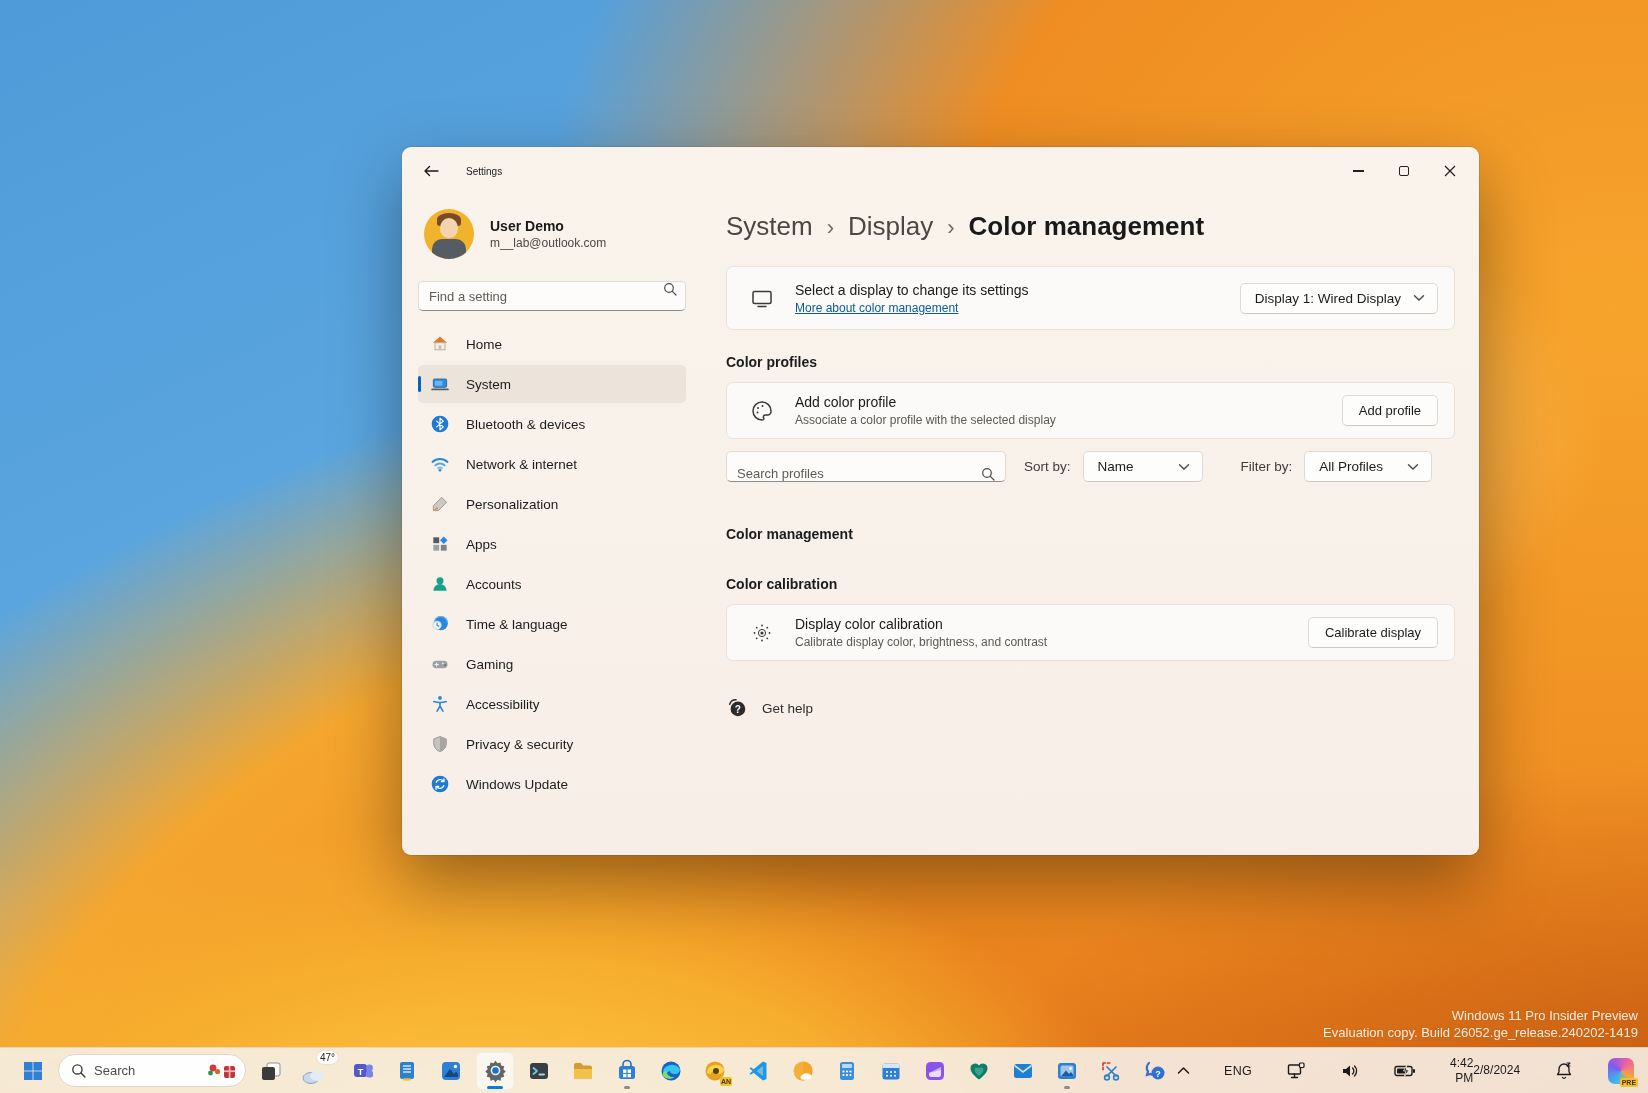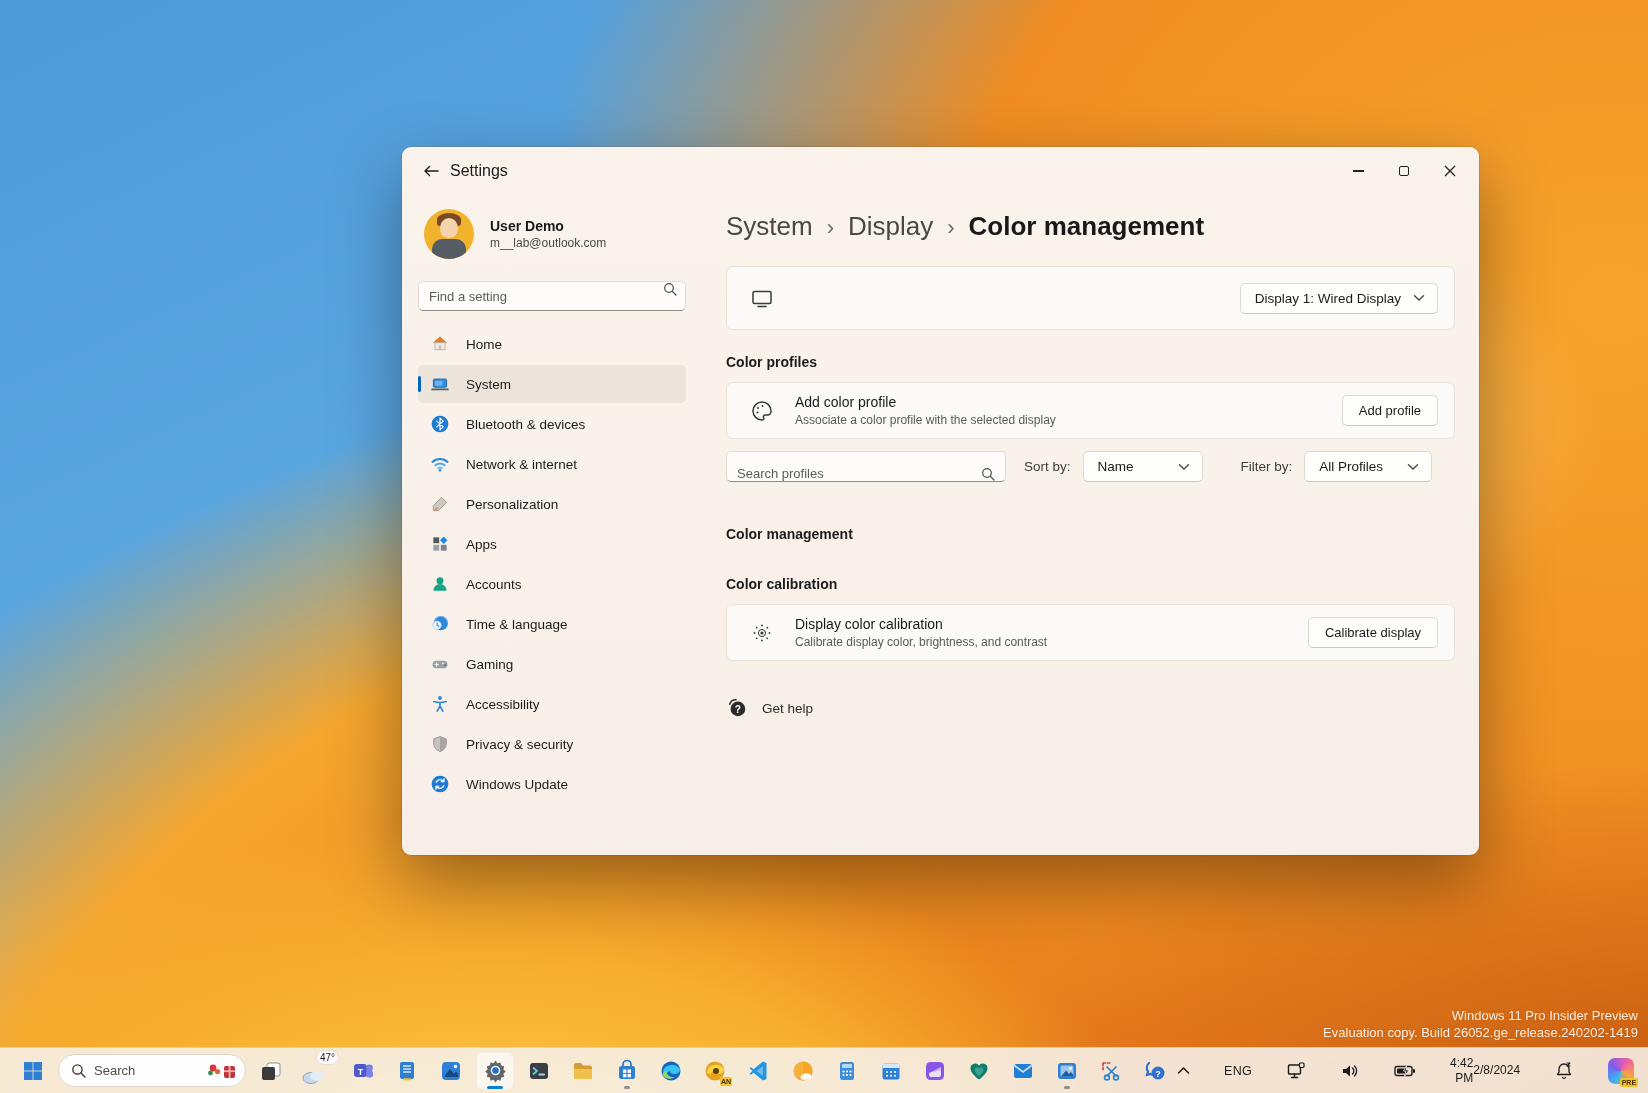--- a/index.html
+++ b/index.html
@@ -15,21 +15,21 @@
       linear-gradient(155deg, #4f9bd9 0%, #5ea9e2 45%, #7ab6e6 72%, #8cbfe9 100%);
   }
   .watermark { position:absolute; right:10px; bottom:52px; text-align:right; color:rgba(255,255,255,.88); font-size:13px; line-height:17px; text-shadow:0 0 2px rgba(180,90,10,.35); }
 
   
   .window { position:absolute; left:402px; top:147px; width:1077px; height:708px; border-radius:9px;
     background:linear-gradient(180deg,#faf3ec 0%, #f7efe7 100%);
     box-shadow:0 28px 70px rgba(0,0,0,.38), 0 0 0 1px rgba(120,90,60,.18); overflow:hidden; }
   .titlebar { height:48px; display:flex; align-items:center; padding:0 6px 0 14px; }
   .back-btn { width:30px; height:28px; border-radius:5px; display:flex; align-items:center; justify-content:center; cursor:pointer; }
-  .win-title { font-size:16px; color:#1a1a1a; margin-left:4px; }
+  .win-title { font-size:10px; color:#1a1a1a; margin-left:20px; }
   .win-controls { margin-left:auto; display:flex; }
   .ctrl { width:46px; height:36px; display:flex; align-items:center; justify-content:center; }
   .ctrl .bar { width:11px; height:1.6px; background:#222; }
   .ctrl .box { width:10px; height:10px; border:1.6px solid #222; border-radius:2px; }
   .ctrl.close svg { display:block; }
 
   .window-body { display:flex; height:660px; }
 
   
   .sidebar { width:300px; padding:6px 16px 0 16px; flex:none; }
@@ -289,20 +289,24 @@
           <span class="crumb crumb-current">Color management</span>
         </div>
 
         <div class="card display-card">
           <span class="ic">
               <svg width="24" height="24" viewBox="0 0 24 24">
                 <rect x="3" y="5.5" width="18" height="12" rx="1.5" stroke="#3a3a3a" stroke-width="1.5" fill="none"></rect>
                 <path d="M8 20.5 H16" stroke="#3a3a3a" stroke-width="1.5" stroke-linecap="round"></path>
               </svg>
             </span>
+          <div class="txt">
+            <span class="card-title">Select a display to change its settings</span>
+            <span class="link">More about color management</span>
+          </div>
           <div class="right dropdown">
             <span>Display 1: Wired Display</span>
             <svg width="12" height="8" viewBox="0 0 12 8">
                 <path d="M1.5 1.8 L6 6 L10.5 1.8" stroke="#4a4a4a" stroke-width="1.4" fill="none" stroke-linecap="round"></path>
               </svg>
           </div>
         </div>
 
         <div class="section-h" style="margin-top:24px;">Color profiles</div>
 

